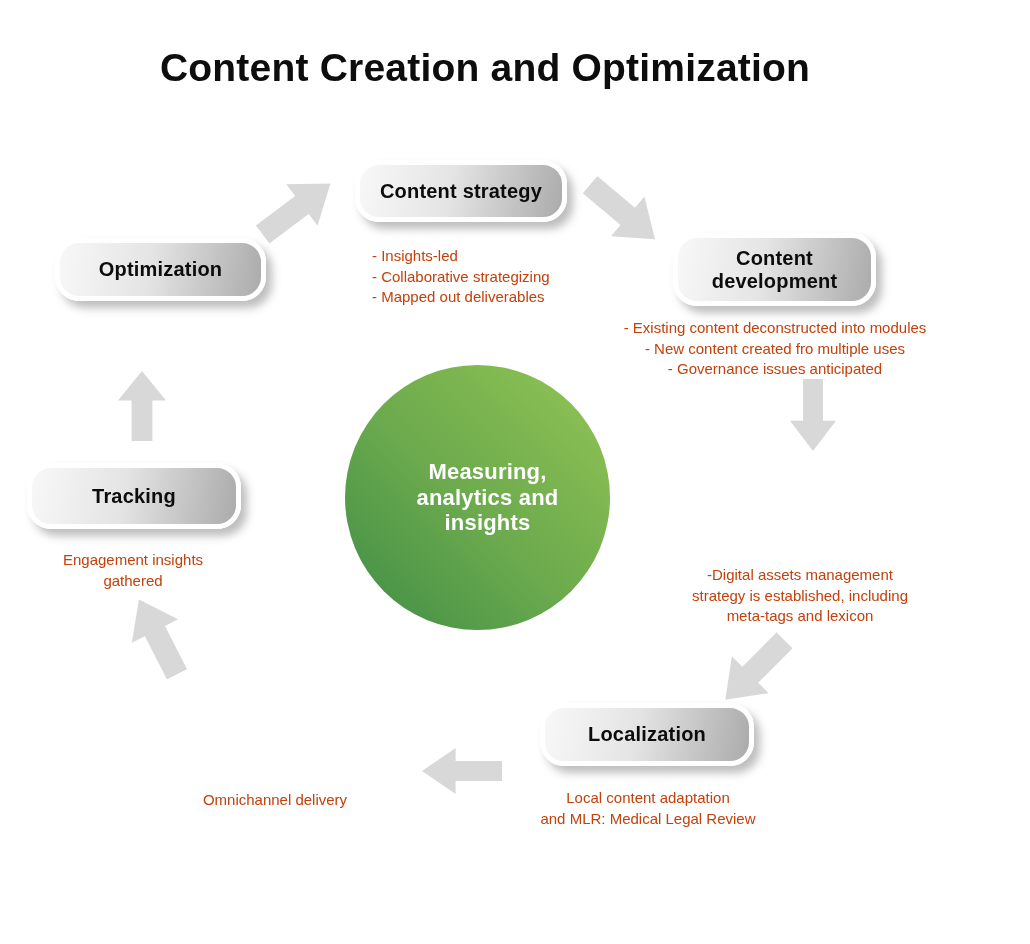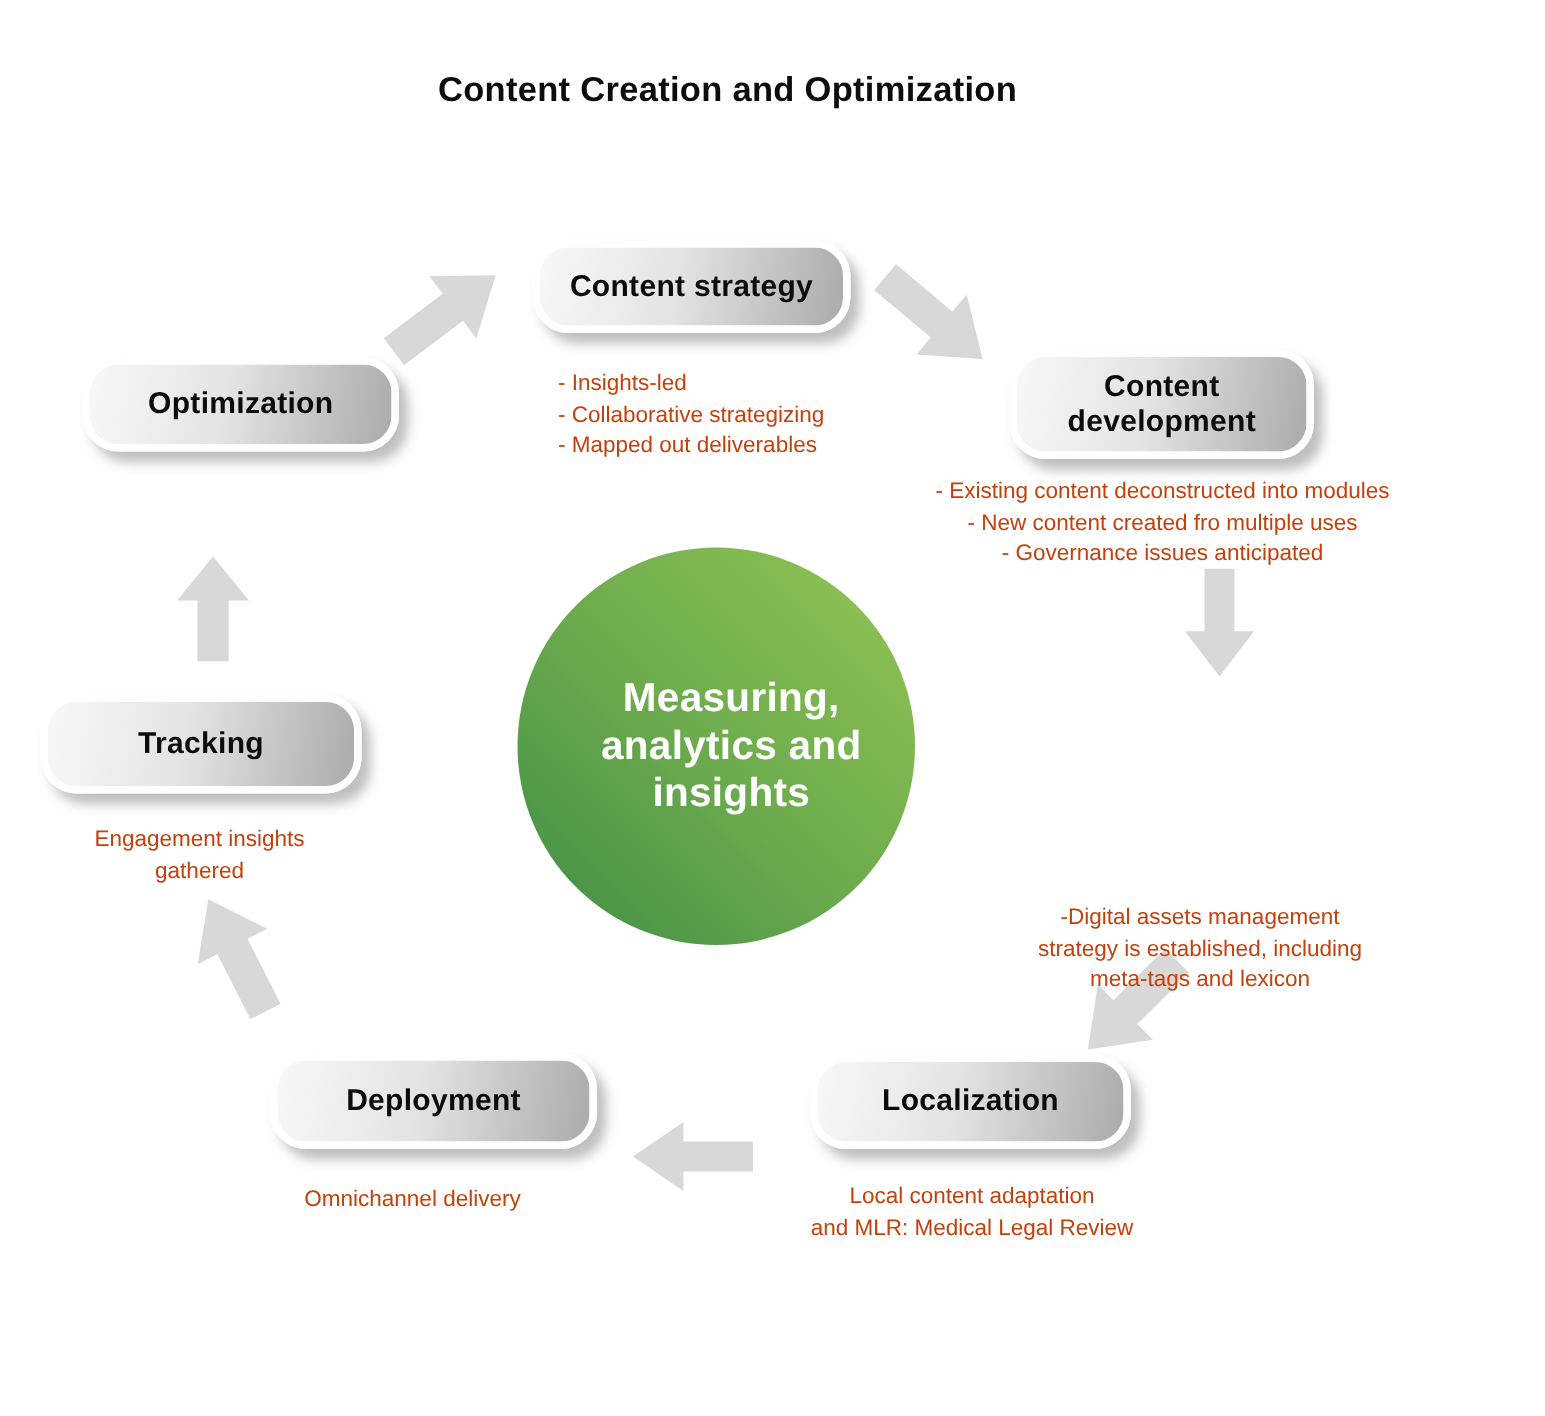--- a/index.html
+++ b/index.html
@@ -3,21 +3,21 @@
 <meta charset="utf-8">
 <style>
   * { margin:0; padding:0; box-sizing:border-box; }
   body { background:#ffffff; font-family:"Liberation Sans", sans-serif; }
   .canvas {
     position:relative; width:1030px; height:944px; background:#ffffff;
     overflow:hidden;
   }
   .title {
     position:absolute; top:46px; left:0; width:970px;
-    text-align:center; font-size:23px; font-weight:800; color:#0d0d0d;
+    text-align:center; font-size:39px; font-weight:800; color:#0d0d0d;
     letter-spacing:0.2px;
   }
   .pill {
     position:absolute;
     border-radius:24px;
     background:linear-gradient(100deg, #f8f8f8 0%, #e4e4e4 45%, #ababab 100%);
     border:5px solid #ffffff;
     box-shadow:6px 7px 8px rgba(110,110,110,0.45);
     display:flex; align-items:center; justify-content:center;
   }
@@ -30,21 +30,21 @@
     white-space:pre-line;
   }
   .details.centered { text-align:center; }
   .center-circle {
     position:absolute; left:345px; top:365px; width:265px; height:265px;
     border-radius:50%;
     background:linear-gradient(225deg, #93c554 0%, #6aa94d 55%, #3e8c46 100%);
     display:flex; align-items:center; justify-content:center;
   }
   .center-label {
-    color:#ffffff; font-size:27px; font-weight:800; text-align:center;
+    color:#ffffff; font-size:22px; font-weight:800; text-align:center;
     white-space:pre-line; line-height:1.18; letter-spacing:0.2px;margin-left:20px;
   }
   .arrow { position:absolute; }
   .arrow svg { display:block; width:100%; height:100%; }
   .caption {
     position:absolute; top:884px; left:0; width:1030px; text-align:center;
     font-size:19px; color:#3c3c3c; letter-spacing:0.1px;
   }
 </style>
 </head>
@@ -93,37 +93,34 @@
   <div class="pill" style="left:355px; top:160px; width:212px; height:62px;">
     <div class="pill-label">Content strategy</div>
   </div>
   <div class="pill" style="left:673px; top:233px; width:203px; height:73px;">
     <div class="pill-label">Content
 development</div>
   </div>
   <div class="pill" style="left:540px; top:703px; width:214px; height:63px;">
     <div class="pill-label">Localization</div>
   </div>
-  <div class="pill" style="left:180px; top:702px; width:218px; height:64px;">
-    <div class="pill-label">Deployment</div>
-  </div>
   <div class="pill" style="left:27px; top:463px; width:214px; height:66px;">
     <div class="pill-label">Tracking</div>
   </div>
   <div class="pill" style="left:55px; top:238px; width:211px; height:63px;">
     <div class="pill-label">Optimization</div>
   </div>
 
   <div class="details" style="left:372px; top:246px;">- Insights-led
 - Collaborative strategizing
 - Mapped out deliverables</div>
   <div class="details centered" style="left:595px; top:318px; width:360px;">- Existing content deconstructed into modules
 - New content created fro multiple uses
 - Governance issues anticipated</div>
-  <div class="details centered" style="left:650px; top:565px; width:300px;margin-top:37px;">-Digital assets management
+  <div class="details centered" style="left:650px; top:565px; width:300px;">-Digital assets management
 strategy is established, including
 meta-tags and lexicon</div>
   <div class="details centered" style="left:498px; top:788px; width:300px;">Local content adaptation
 and MLR: Medical Legal Review</div>
   <div class="details centered" style="left:125px; top:790px; width:300px;">Omnichannel delivery</div>
   <div class="details centered" style="left:0px; top:550px; width:266px;">Engagement insights
 gathered</div>
 
   <div class="center-circle">
     <div class="center-label">Measuring,

